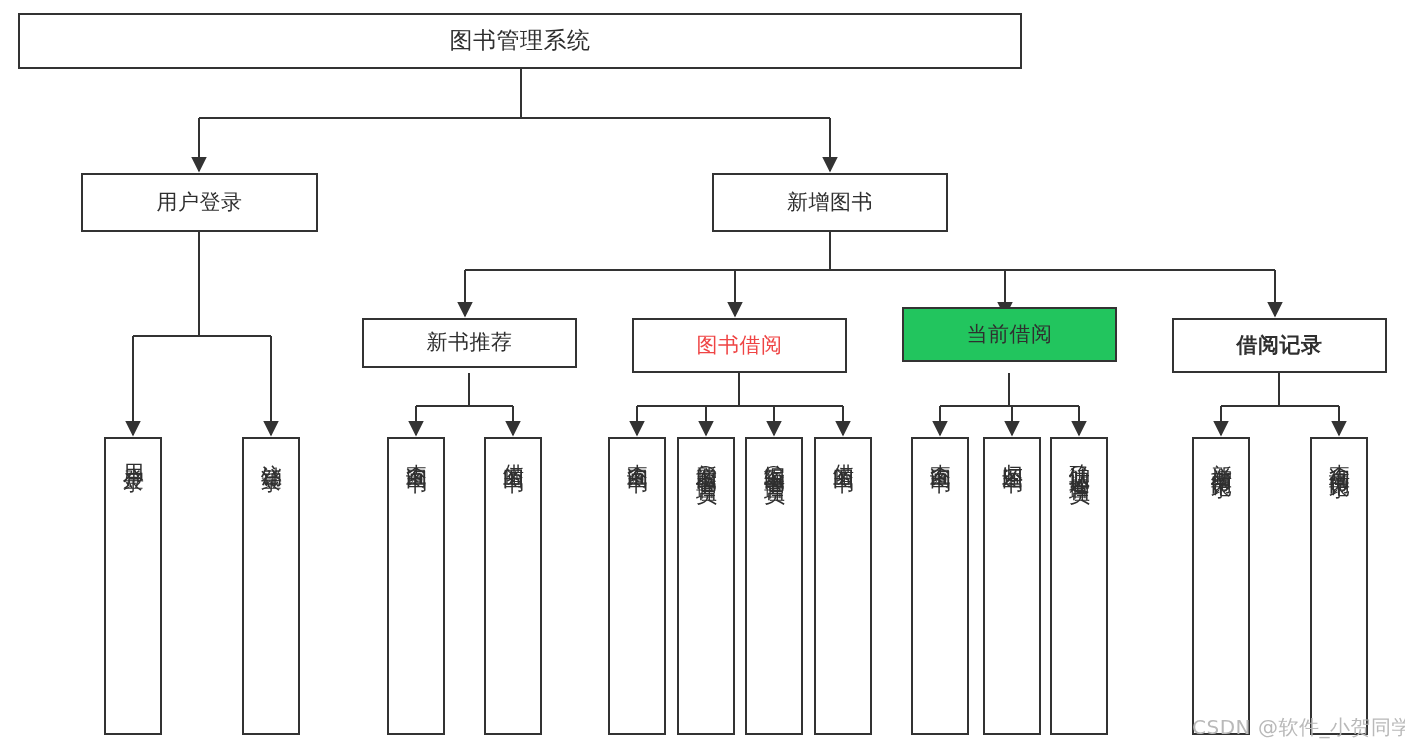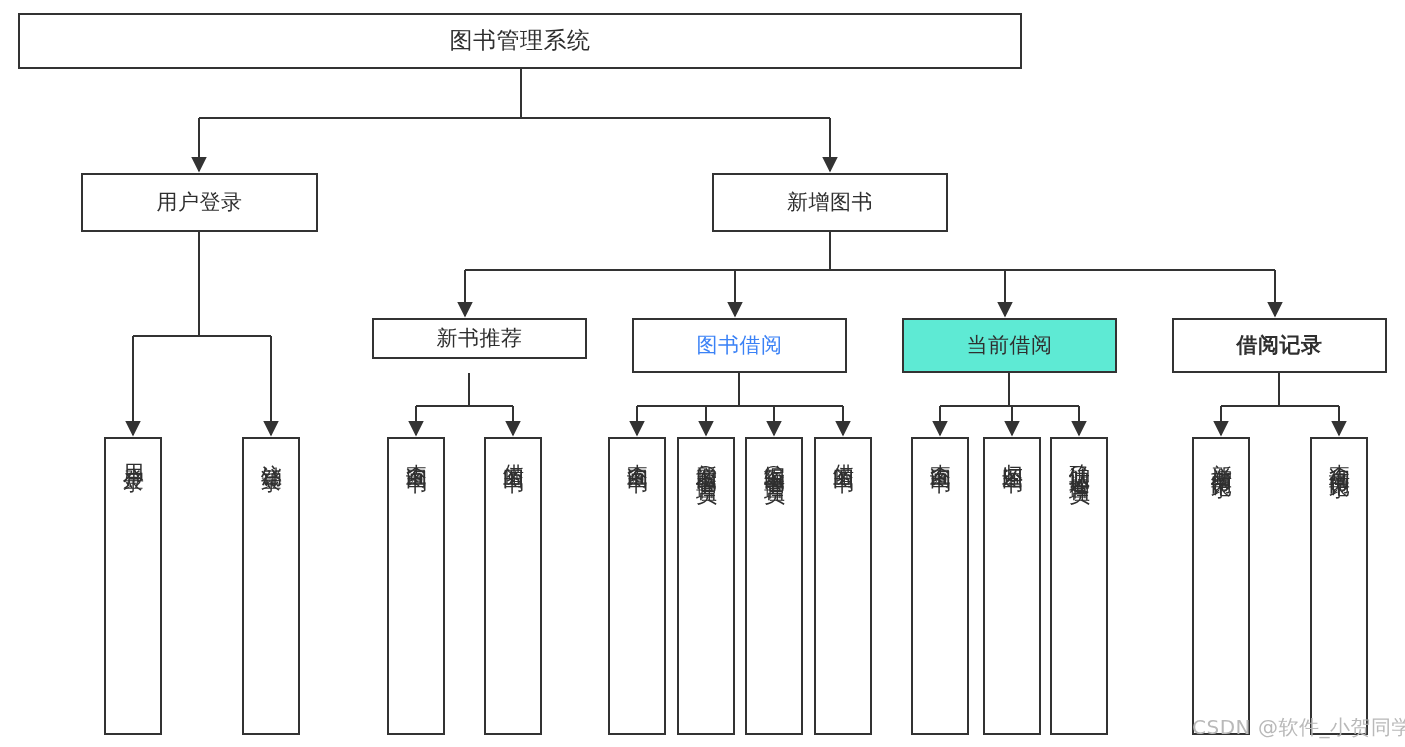--- a/index.html
+++ b/index.html
@@ -114,27 +114,27 @@
   <div id="nodes-layer">
       <div class="node level0" style="left: 18px; top: 13px; width: 1004px; height: 56px; border-color: rgb(51, 51, 51); background: rgb(255, 255, 255);">
         <span class="node-label" style="color: rgb(47, 47, 47);">图书管理系统</span>
       </div>
       <div class="node level1" style="left: 81px; top: 173px; width: 237px; height: 59px; border-color: rgb(51, 51, 51); background: rgb(255, 255, 255);">
         <span class="node-label" style="color: rgb(47, 47, 47);">用户登录</span>
       </div>
       <div class="node level1" style="left: 712px; top: 173px; width: 236px; height: 59px; border-color: rgb(51, 51, 51); background: rgb(255, 255, 255);">
         <span class="node-label" style="color: rgb(47, 47, 47);">新增图书</span>
       </div>
-      <div class="node level2" style="left: 372px; top: 318px; width: 215px; height: 41px; border-color: rgb(51, 51, 51); background: rgb(255, 255, 255);">
+      <div class="node level2" style="left: 362px; top: 318px; width: 215px; height: 50px; border-color: rgb(51, 51, 51); background: rgb(255, 255, 255);">
         <span class="node-label" style="color: rgb(47, 47, 47);">新书推荐</span>
       </div>
       <div class="node level2" style="left: 632px; top: 318px; width: 215px; height: 55px; border-color: rgb(51, 51, 51); background: rgb(255, 255, 255);">
-        <span class="node-label" style="color: #3b82f6;">图书借阅</span>
+        <span class="node-label" style="color: #ef4444;">图书借阅</span>
       </div>
-      <div class="node level2" style="left: 902px; top: 318px; width: 215px; height: 55px; border-color: rgb(51, 51, 51); background: #5eead4;">
+      <div class="node level2" style="left: 902px; top: 307px; width: 215px; height: 55px; border-color: rgb(51, 51, 51); background: #22c55e;">
         <span class="node-label" style="color: rgb(47, 47, 47);">当前借阅</span>
       </div>
       <div class="node level2" style="left: 1172px; top: 318px; width: 215px; height: 55px; border-color: rgb(51, 51, 51); background: rgb(255, 255, 255); font-weight: bold;">
         <span class="node-label" style="color: rgb(47, 47, 47);">借阅记录</span>
       </div>
       <div class="node level3 leaf" style="left: 104px; top: 437px; width: 58px; height: 298px; border-color: rgb(51, 51, 51); background: rgb(255, 255, 255);">
         <span class="node-label" style="color: rgb(47, 47, 47);">用户登录</span>
       </div>
       <div class="node level3 leaf" style="left: 242px; top: 437px; width: 58px; height: 298px; border-color: rgb(51, 51, 51); background: rgb(255, 255, 255);">
         <span class="node-label" style="color: rgb(47, 47, 47);">注销登录</span>

